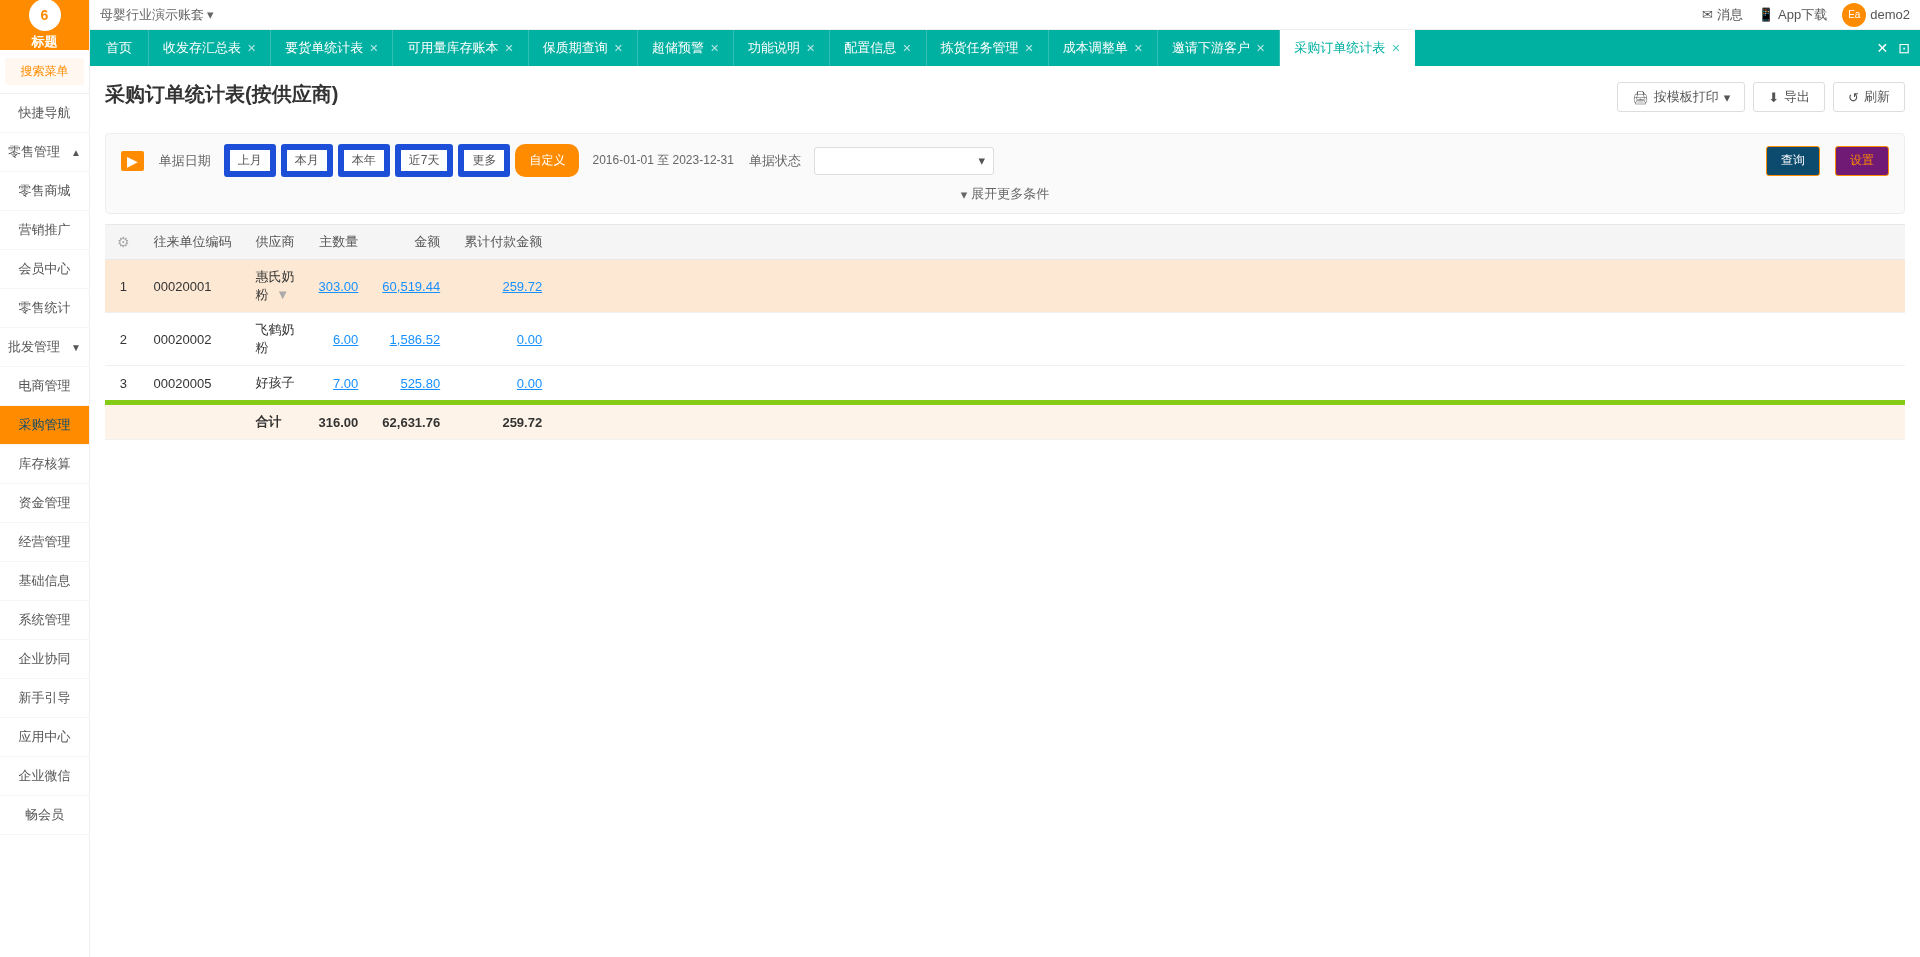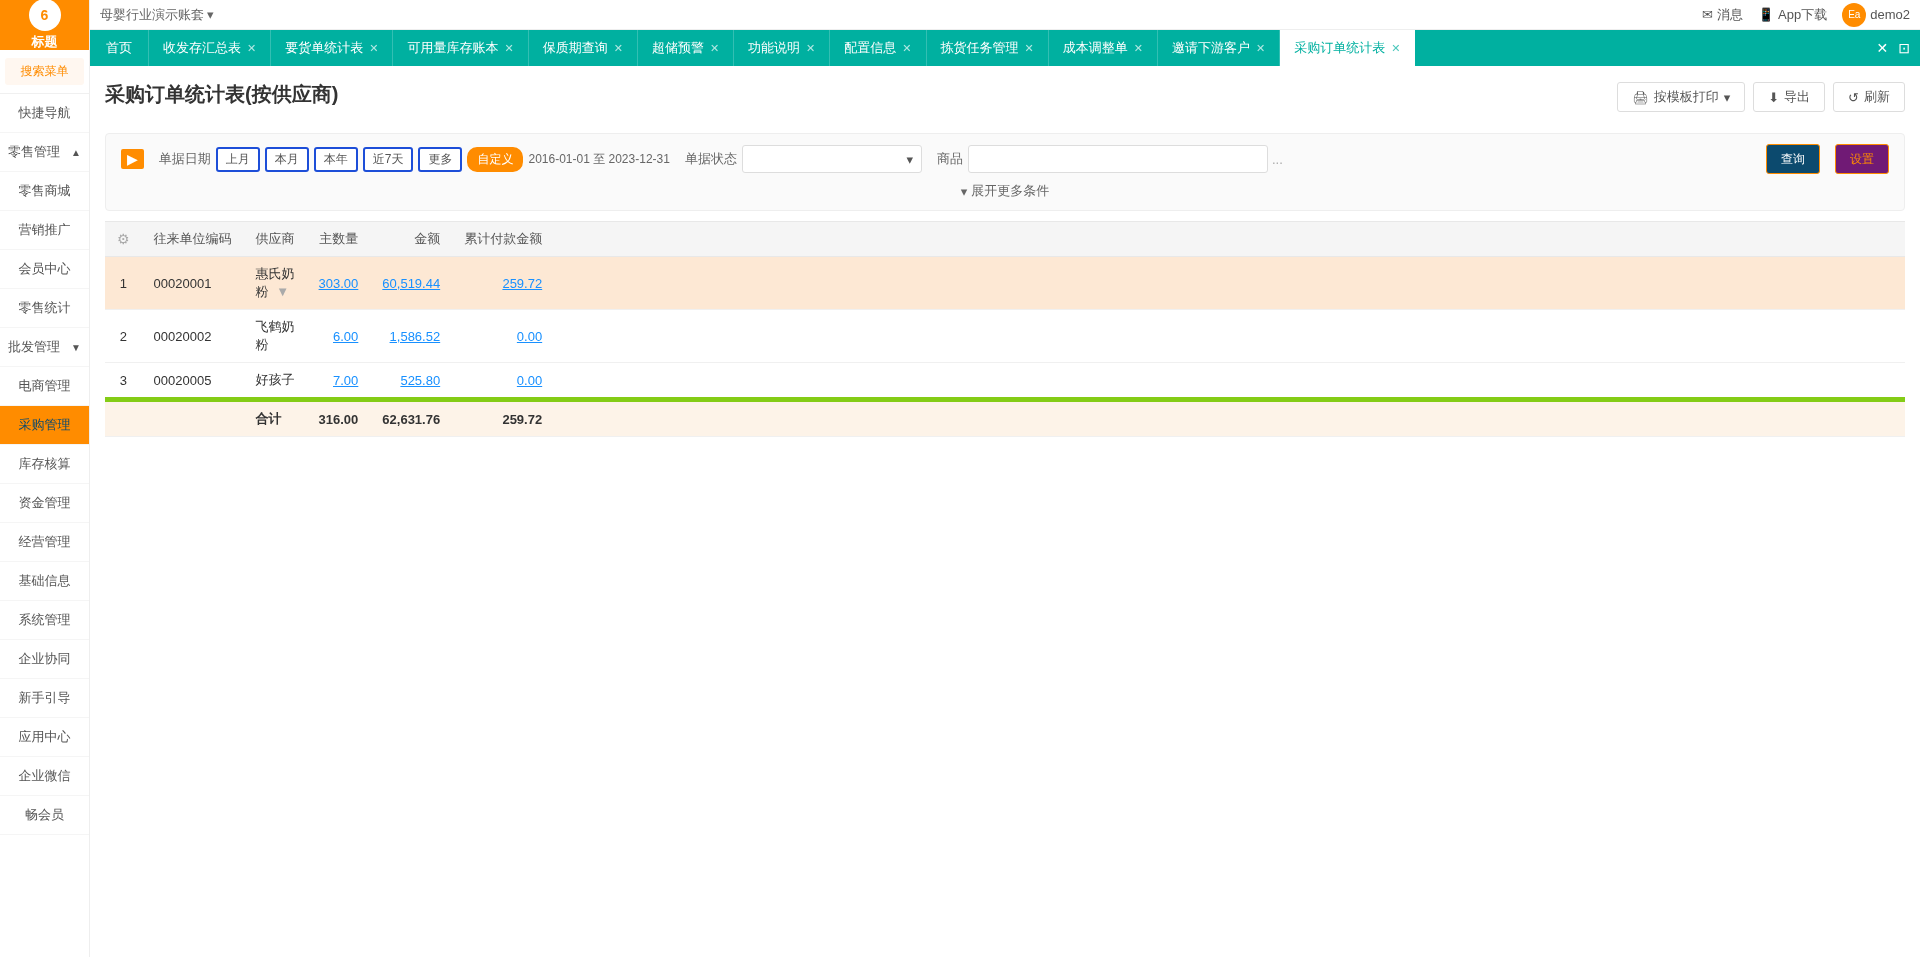--- a/index.html
+++ b/index.html
@@ -38,24 +38,24 @@
     .tabbar-end { margin-left: auto; display: flex; align-items: center; padding: 0 10px; gap: 10px; }
     .tabbar-end-icon { color: #fff; cursor: pointer; font-size: 14px; }
 
     
     .page-content { flex: 1; background: #fff; padding: 15px; overflow: auto; }
     .page-title { font-size: 20px; font-weight: bold; color: #333; margin-bottom: 15px; }
 
     
     .filter-bar { background: #fafafa; border: 1px solid #eee; border-radius: 4px; padding: 10px 15px; margin-bottom: 10px; }
     .filter-row { display: flex; align-items: center; gap: 15px; flex-wrap: wrap; }
-    .filter-item { display: flex; align-items: center; gap: 5px; }
+    .filter-item { display: flex; align-items: center; gap: 13px; }
     .filter-label { color: #666; white-space: nowrap; }
     .filter-date-options { display: flex; gap: 5px; }
-    .filter-date-opt { padding: 2px 8px; border: 2px solid #1d4ed8; border-radius: 3px; cursor: pointer; font-size: 12px; color: #555; background: #fff; }
+    .filter-date-opt { padding: 2px 8px; border: 6px solid #1d4ed8; border-radius: 3px; cursor: pointer; font-size: 12px; color: #555; background: #fff; }
     .filter-date-opt.custom { background: #ff8c00; color: #fff; border-color: #ff8c00; border-radius: 10px; }
     .filter-date-range { color: #666; font-size: 12px; }
     .filter-select { height: 28px; border: 1px solid #ddd; border-radius: 3px; padding: 0 8px; min-width: 180px; color: #555; background: #fff; cursor: pointer; display: flex; align-items: center; justify-content: space-between; }
     .filter-input { height: 28px; border: 1px solid #ddd; border-radius: 3px; padding: 0 8px; min-width: 200px; color: #555; background: #fff; }
     .filter-expand-row { display: flex; justify-content: center; margin-top: 8px; }
     .expand-btn { border: none; background: none; cursor: pointer; color: #666; font-size: 12px; display: flex; align-items: center; gap: 4px; }
 
     
     .page-toolbar { display: flex; align-items: center; justify-content: flex-end; margin-bottom: 10px; gap: 8px; }
     .toolbar-btn { height: 30px; padding: 0 14px; border: 1px solid #ddd; border-radius: 3px; background: #fff; cursor: pointer; color: #555; font-size: 12px; display: flex; align-items: center; gap: 5px; }
@@ -276,27 +276,20 @@
         </div>
 
         <div class="filter-item">
           <span class="filter-label">单据状态</span>
           <div class="filter-select">
             <span></span>
             <span>▾</span>
           </div>
         </div>
 
-        <div class="filter-item">
-          <span class="filter-label">商品</span>
-          <div style="display:flex;align-items:center;gap:4px;">
-            <input class="filter-input" type="text" style="min-width: 300px; height: 28px; border: 1px solid rgb(221, 221, 221); border-radius: 3px; padding: 0px 8px;">
-            <span style="color:#aaa;cursor:pointer;">...</span>
-          </div>
-        </div>
 
         <button class="toolbar-btn primary" style="margin-left:auto;">查询</button>
         <button class="toolbar-btn secondary">设置</button>
       </div>
 
       <div class="filter-expand-row">
         <button class="expand-btn">
           <span>▾</span>
           <span>展开更多条件</span>
         </button>

